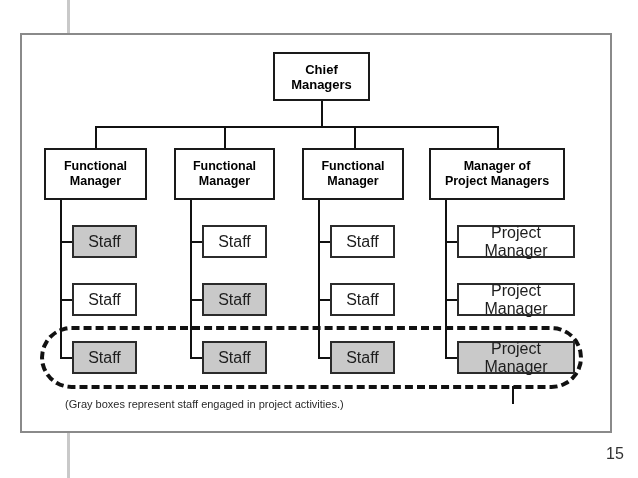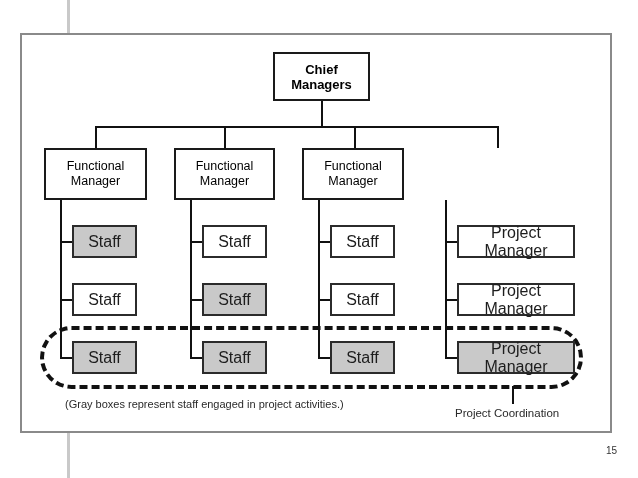--- a/index.html
+++ b/index.html
@@ -15,21 +15,21 @@
   .frame{position:absolute;left:20px;top:33px;width:592px;height:400px;
          border:2px solid #8a8a8a;background:#ffffff;box-sizing:border-box;}
 
   
   .box{position:absolute;box-sizing:border-box;display:flex;
        align-items:center;justify-content:center;text-align:center;
        background:#ffffff;}
 
   .box.exec{border:2px solid #1a1a1a;font-weight:bold;font-size:13px;
             line-height:15px;color:#000;}
-  .box.mgr{border:2px solid #1a1a1a;font-weight:normal;font-size:12.5px;
+  .box.mgr{border:2px solid #1a1a1a;font-weight:bold;font-size:12.5px;
            line-height:15px;color:#000;}
   .box.staff{border:2px solid #2b2b2b;font-size:16px;color:#1d1d1d;}
   .box.shaded{background:#c9c9c9;}
 
   
   .ln{position:absolute;background:#111111;}
   .v{width:2px;}
   .h{height:2px;}
 
   
@@ -37,21 +37,21 @@
         border:4px dashed #111111;border-radius:32px/32px;
         box-sizing:border-box;background:transparent;}
 
   
   .caption{position:absolute;left:45px;top:398px;font-size:11px;color:#2a2a2a;
            white-space:nowrap;margin-left:20px;}
   .coordlabel{position:absolute;left:455px;top:407px;font-size:11.5px;
               color:#2a2a2a;white-space:nowrap;}
   .leader{position:absolute;left:512px;top:386px;width:2px;height:18px;
           background:#111111;}
-  .pagenum{position:absolute;left:606px;top:445px;font-size:10px;color:#333;}
+  .pagenum{position:absolute;left:606px;top:445px;font-size:16px;color:#333;}
 </style>
 </head>
 <body>
 
 <div id="stage">
 
   <div class="guide" style="left:67px;"></div>
 
   <div class="frame"></div>
 
@@ -80,20 +80,26 @@
   <div class="box mgr" style="left:174px;top:148px;width:101px;height:52px;">
     <span>
       <span>Functional</span><br>
       <span>Manager</span>
     </span>
   </div>
   <div class="box mgr" style="left:302px;top:148px;width:102px;height:52px;">
     <span>
       <span>Functional</span><br>
       <span>Manager</span>
+    </span>
+  </div>
+  <div class="box mgr" style="left:429px;top:148px;width:136px;height:52px;">
+    <span>
+      <span>Manager of</span><br>
+      <span>Project Managers</span>
     </span>
   </div>
 
   <div class="ln v" style="left:60px;top:200px;height:159px;"></div>
   <div class="ln v" style="left:190px;top:200px;height:159px;"></div>
   <div class="ln v" style="left:318px;top:200px;height:159px;"></div>
   <div class="ln v" style="left:445px;top:200px;height:159px;"></div>
 
   <div class="ln h" style="left:60px;top:241px;width:13px;"></div>
   <div class="ln h" style="left:190px;top:241px;width:13px;"></div>
@@ -145,17 +151,16 @@
     <span>Staff</span>
   </div>
   <div class="box staff shaded" style="left:330px;top:341px;width:65px;height:33px;">
     <span>Staff</span>
   </div>
   <div class="box staff shaded" style="left:457px;top:341px;width:118px;height:33px;">
     <span>Project Manager</span>
   </div>
 
   <div class="leader"></div>
-  <div class="coordlabel">Project Coordination</div>
   <div class="caption">(Gray boxes represent staff engaged in project activities.)</div>
 
   <div class="pagenum">15</div>
 </div>
 
 </body></html>

